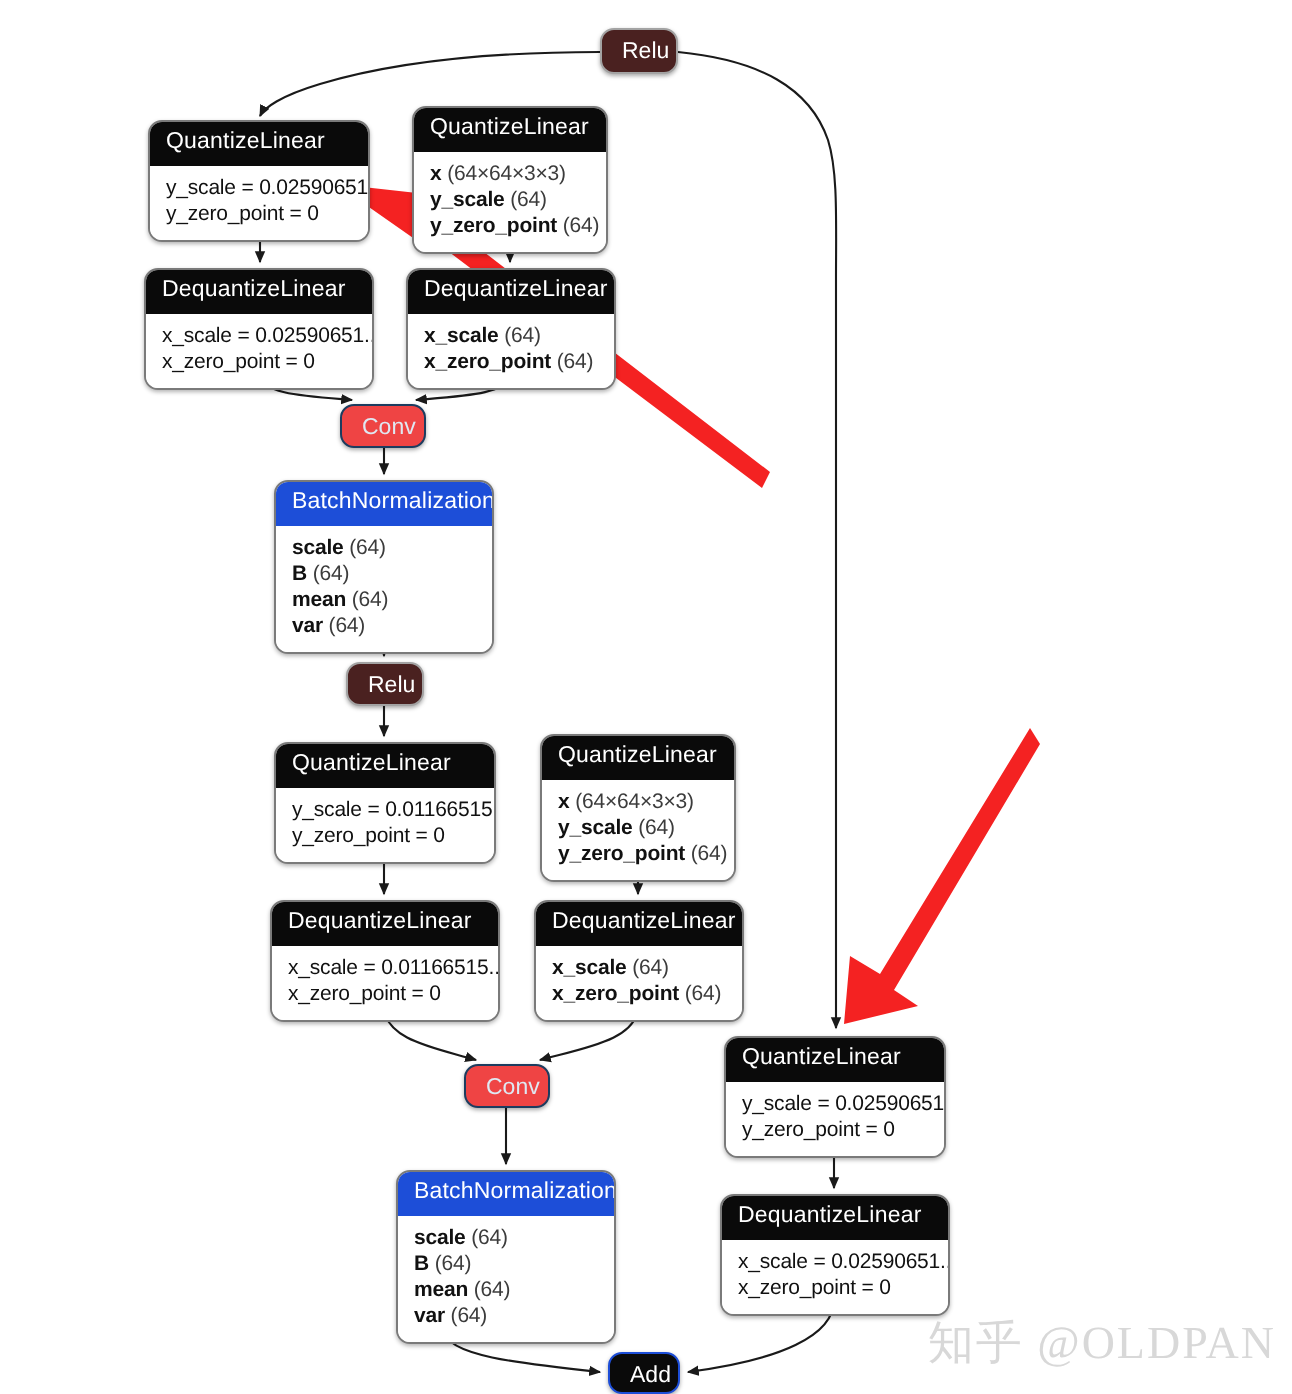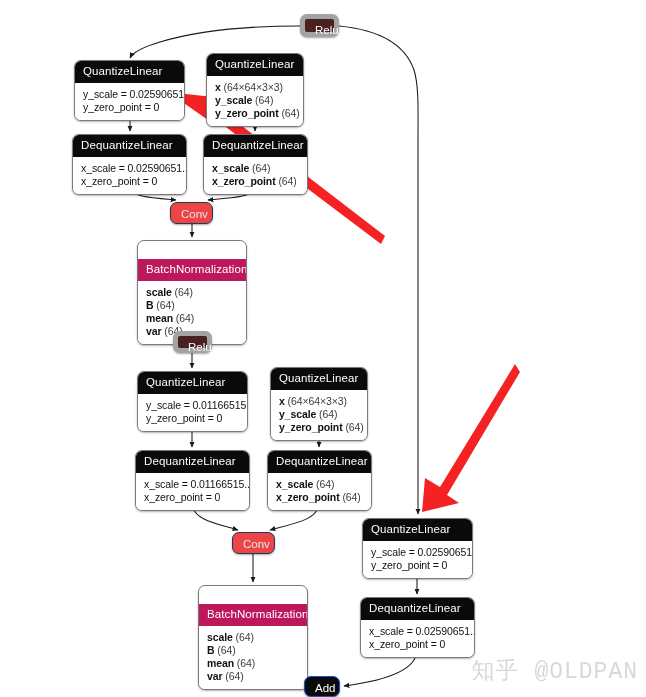--- a/index.html
+++ b/index.html
@@ -52,36 +52,36 @@
   }
   .node .row b {
     font-weight: bold;
   }
   .node .dim {
     color: #3c3c3c;
     text-align: right;
   }
   
   .hdr-black  { background: #0a0a0a; }
-  .hdr-green  { background: #be185d; margin-top: 18px; }
+  .hdr-green  { background: #1d4ed8; }
 
   
   .pill {
     position: absolute;
     box-sizing: border-box;
     border-radius: 7px;
     color: #ffffff;
     font-size: 11.5px;
     line-height: 14px;
     text-align: center;
     padding: 4px 10px 5px 10px;
     white-space: nowrap;
     box-shadow: 0 1px 2px rgba(0,0,0,0.35);
   }
-  .pill-relu { background: #4a2120; border: 5px solid #a3a3a3; }
+  .pill-relu { background: #4a2120; border: 1px solid #a3a3a3; }
   .pill-conv { background: #ef4444; border: 1px solid #1c3c5f; color:#dfe8f2; }
   .pill-add  { background: #0a0a0a; border: 1px solid #1d4ed8; }
 
   
   #arrows {
     position: absolute;
     left: 0; top: 0;
     width: 646px; height: 697px;
     pointer-events: none;
   }
@@ -89,21 +89,21 @@
   #watermark {
     position: absolute;
     right: 8px;
     bottom: 12px;
     font-size: 23px;
     line-height: 26px;
     color: #d8d8d8;
     letter-spacing: 1px;
     user-select: none;
     white-space: nowrap;
-    font-family: Liberation Mono, monospace;
+    font-family: Liberation Serif, serif;
   }
 </style>
 </head>
 <body>
 
 <div id="canvas">
 
   <svg id="edges" viewBox="0 0 646 697" width="646" height="697">
     <defs>
       <marker id="ah" markerWidth="7" markerHeight="7" refX="5.4" refY="3" orient="auto" markerUnits="userSpaceOnUse">

